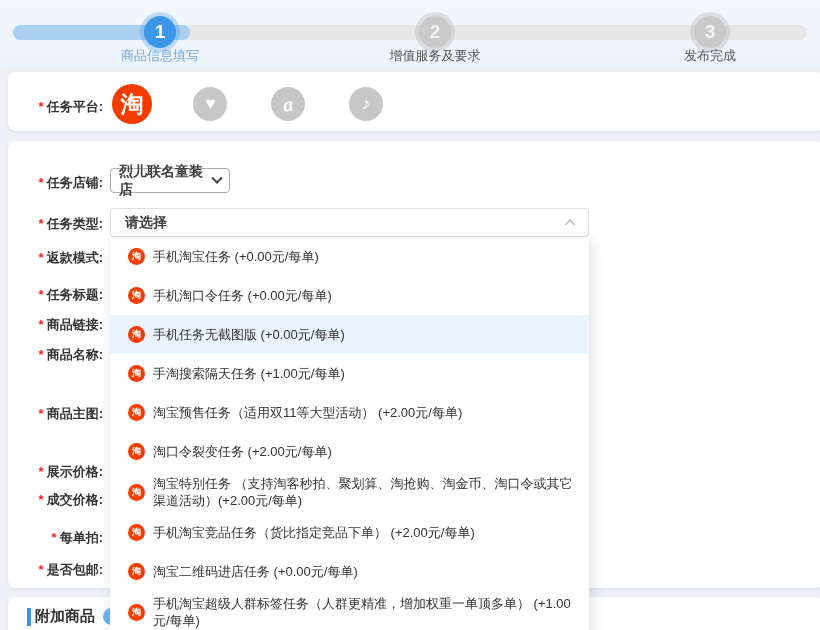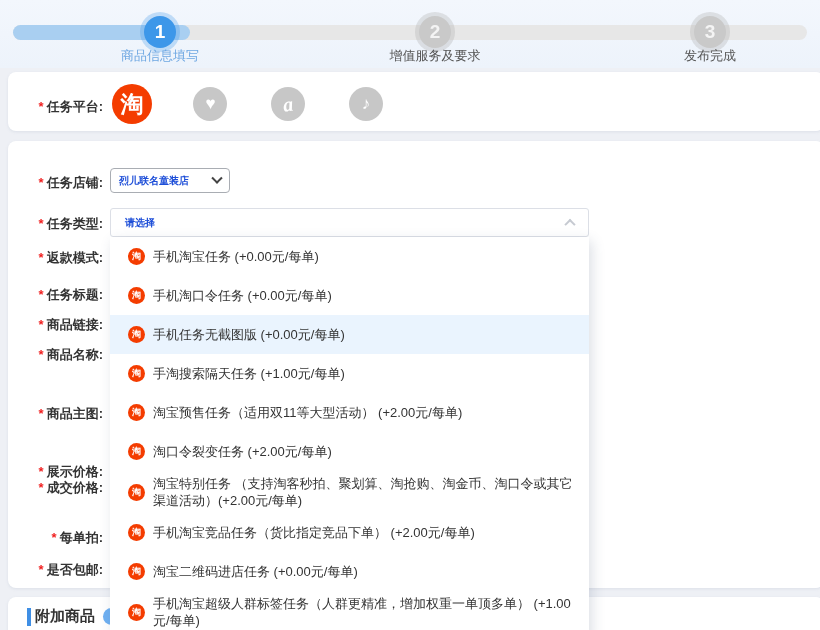--- a/index.html
+++ b/index.html
@@ -56,21 +56,21 @@
     color:#fff; cursor:pointer;
   }
   .plat.tb { width:40px; height:40px; background:#f43c00; font-size:23px; font-weight:bold; }
   .plat.gray { width:34px; height:34px; background:#c7c7c7; margin:3px; }
   .plat .glyph-heart { font-size:17px; letter-spacing:-1px; }
   .plat .glyph-a { font-family:"Liberation Serif",serif; font-style:italic; font-size:20px; font-weight:bold; transform:rotate(-8deg); }
   .plat .glyph-note { font-size:17px; font-weight:bold; }
   
   .sel {
     position:absolute; background:#fff; display:flex; align-items:center;
-    font-size:10px; font-weight:bold; color:#1d4ed8; cursor:pointer;
+    font-size:14px; font-weight:bold; color:#404040; cursor:pointer;
   }
   .sel-shop {
     left:102px; top:27px; width:120px; height:25px;
     border:1px solid #a9adb3; border-radius:4px; padding:0 8px;
   }
   .sel-type {
     left:102px; top:67px; width:479px; height:29px;
     border:1px solid #dcdfe6; border-radius:3px; padding:0 14px;gap:12px;
   }
   .sel .val { flex:1; }
@@ -175,21 +175,21 @@
   </div>
   <div class="flabel" style="top:205px;">
     <span class="req">*</span><span>商品名称:</span>
   </div>
   <div class="flabel" style="top:264px;">
     <span class="req">*</span><span>商品主图:</span>
   </div>
   <div class="flabel" style="top:322px;">
     <span class="req">*</span><span>展示价格:</span>
   </div>
-  <div class="flabel" style="top:338px;text-align:right;">
+  <div class="flabel" style="top:350px;text-align:right;">
     <span class="req">*</span><span>成交价格:</span>
   </div>
   <div class="flabel" style="top:388px;">
     <span class="req">*</span><span>每单拍:</span>
   </div>
   <div class="flabel" style="top:420px;">
     <span class="req">*</span><span>是否包邮:</span>
   </div>
 </div>
 

